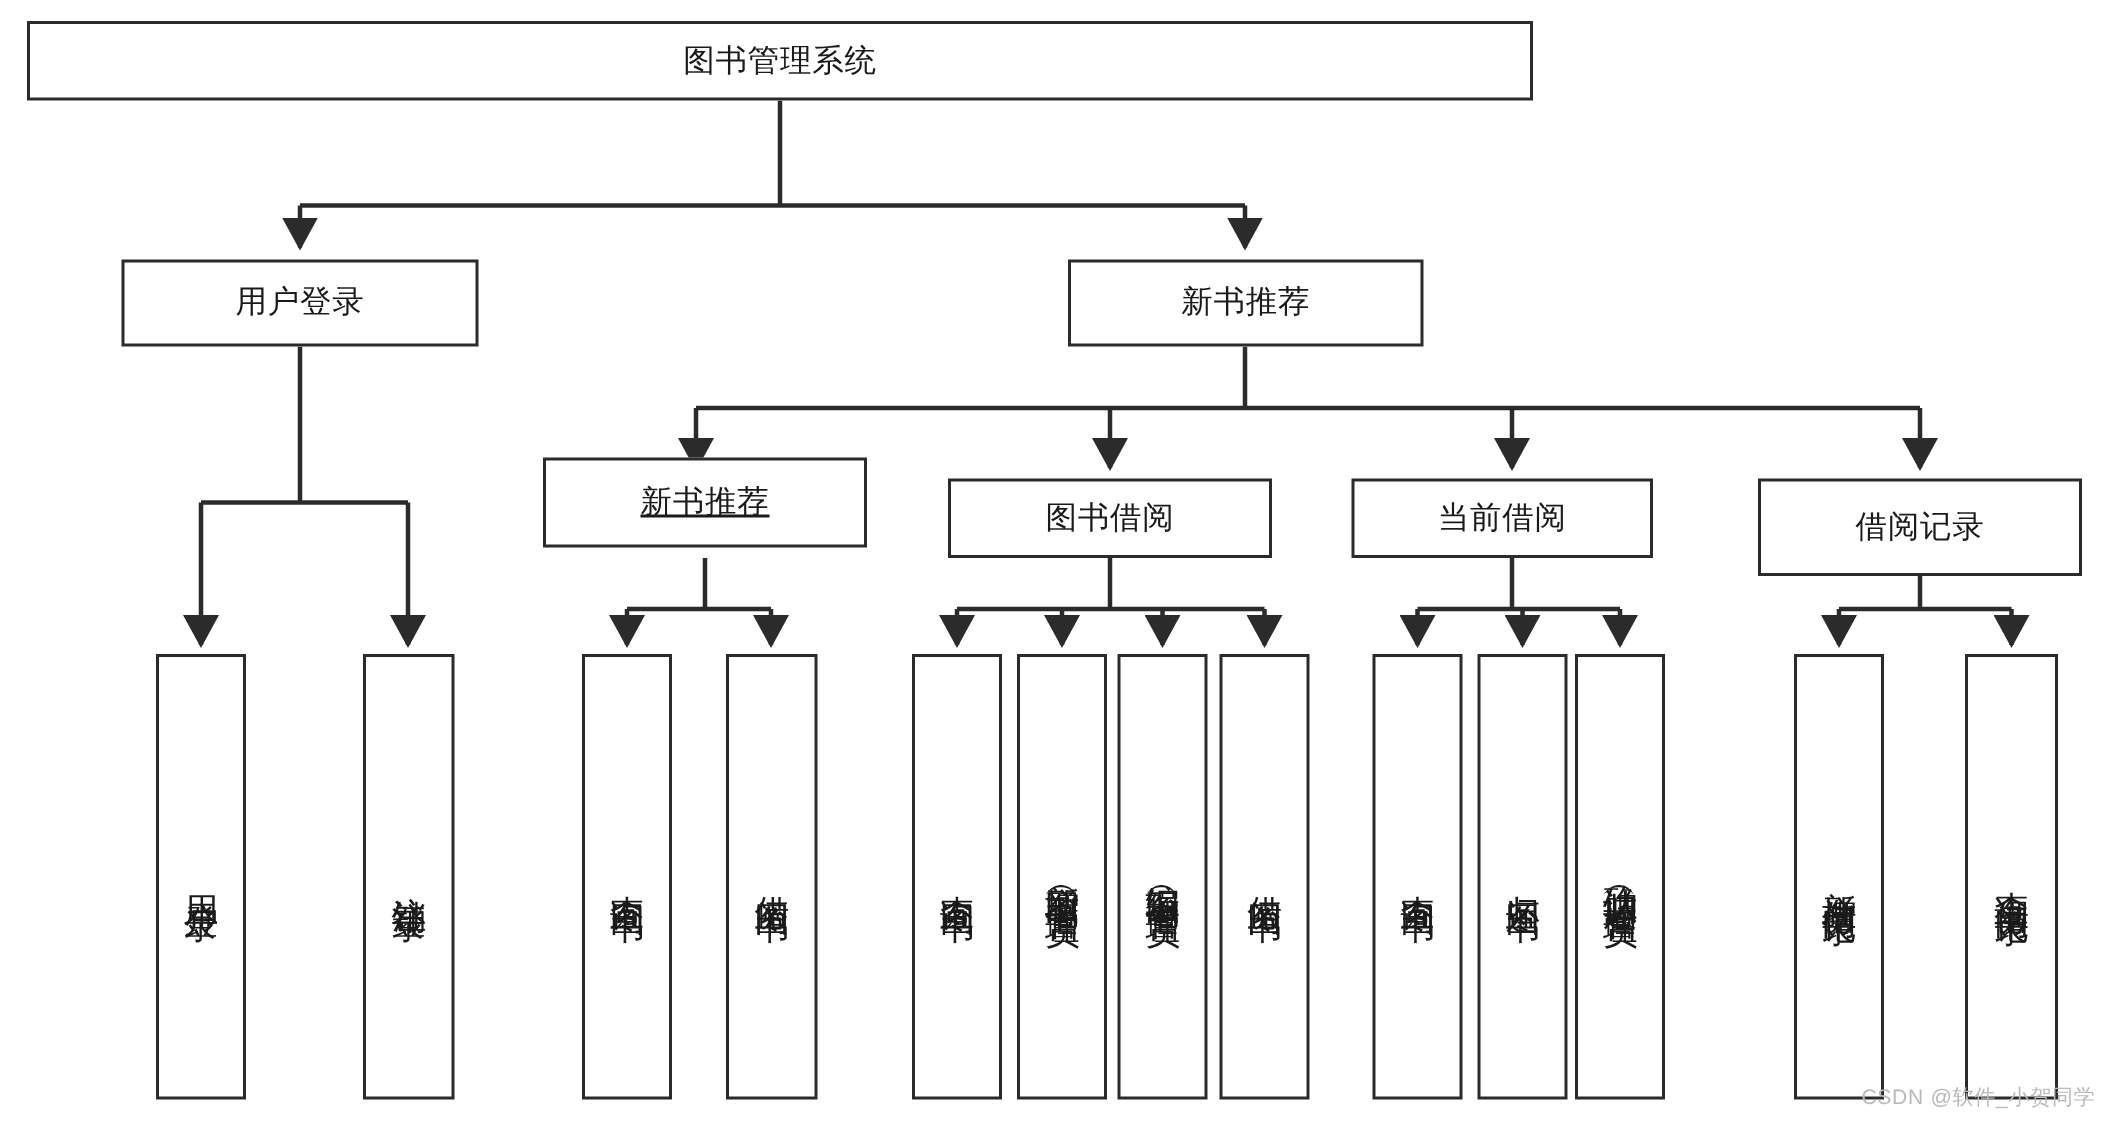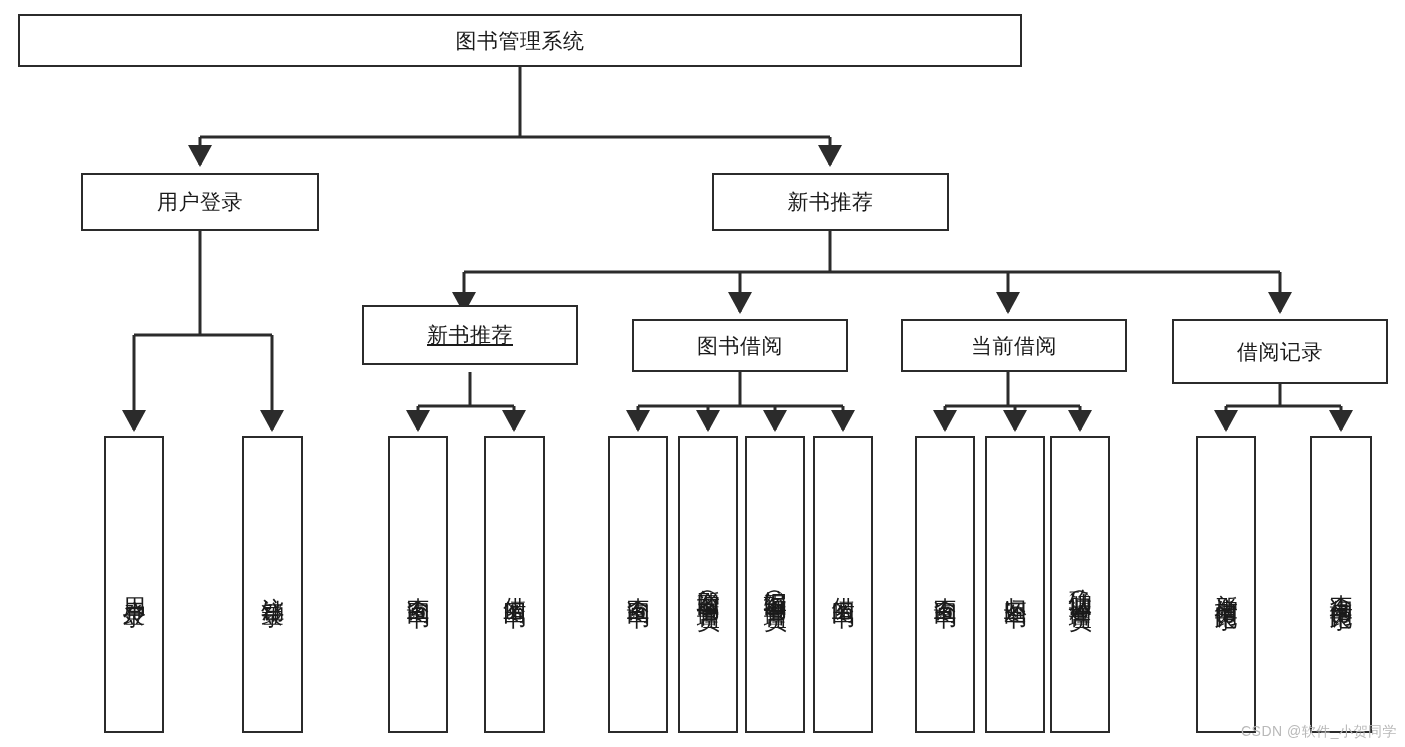--- a/index.html
+++ b/index.html
@@ -131,21 +131,21 @@
   <div class="node h" style="left:712px; top:173px; width:237px; height:58px;">
     <span>新书推荐</span>
   </div>
 
   <div class="node h" style="left:362px; top:305px; width:216px; height:60px;text-decoration:underline;">
     <span>新书推荐</span>
   </div>
   <div class="node h" style="left:632px; top:319px; width:216px; height:53px;">
     <span>图书借阅</span>
   </div>
-  <div class="node h" style="left:901px; top:319px; width:226px; height:53px;">
+  <div class="node h" style="left:901px; top:319px; width:201px; height:53px;">
     <span>当前借阅</span>
   </div>
   <div class="node h" style="left:1172px; top:319px; width:216px; height:65px;">
     <span>借阅记录</span>
   </div>
 
   <div class="node leaf" style="left:104px; top:436px; width:60px; height:297px;">
     <span class="vtext">用户登录</span>
   </div>
   <div class="node leaf" style="left:242px; top:436px; width:61px; height:297px;">

